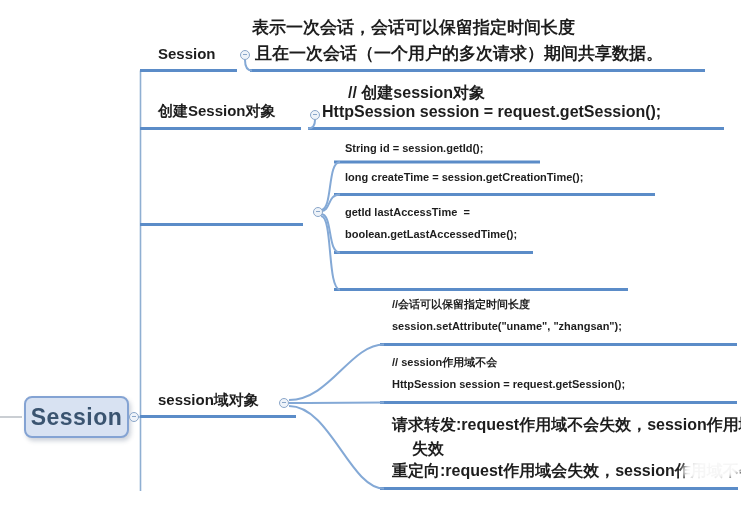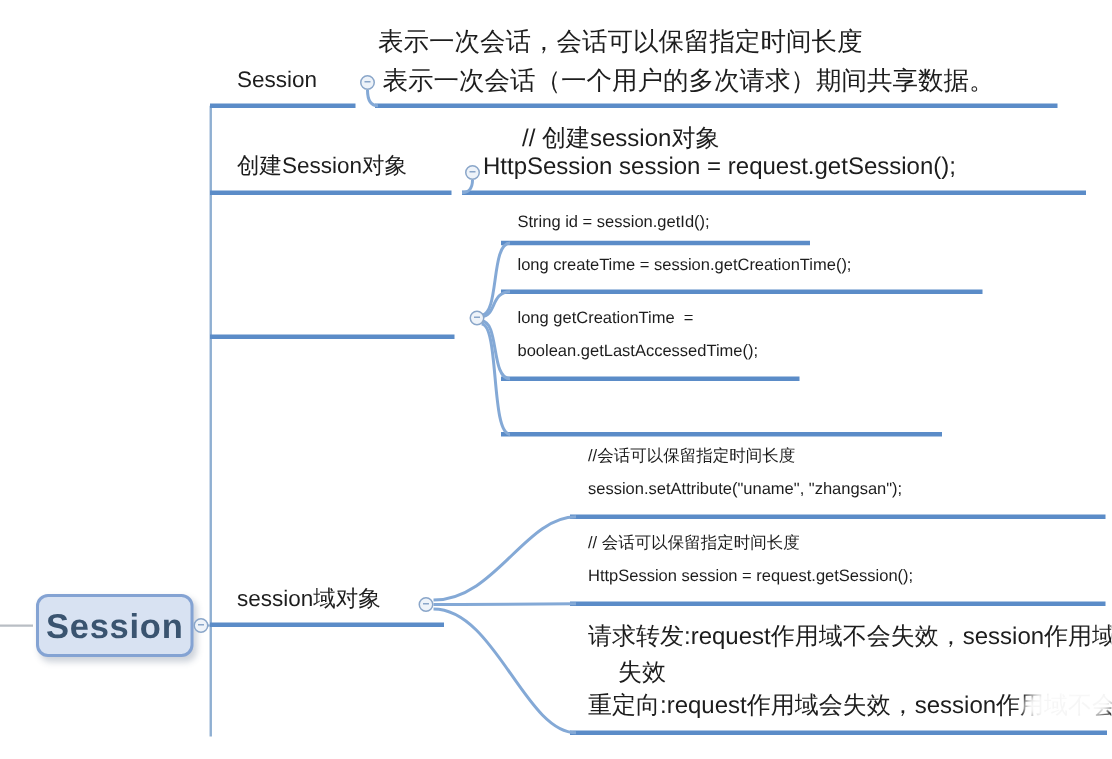--- a/index.html
+++ b/index.html
@@ -4,21 +4,21 @@
 <style>
   :root{
     --underline:#5b8cc8; --curve:#84a9d6; --trunk:#8fafd2; --text:#1d1d1d;
     --root-fill:#d8e2f2; --root-border:#84a3d3; --root-text:#3a5470;
     --handle-fill:#eef3f9; --handle-border:#8aa6c9; --bg:#ffffff;
   }
   html,body{margin:0;padding:0;}
   body{font-family:"Liberation Sans","DejaVu Sans",sans-serif;background:#fff;}
   .canvas{position:relative;width:741px;height:506px;background:var(--bg);overflow:hidden;}
   .layer{position:absolute;left:0;top:0;width:741px;height:506px;pointer-events:none;}
-  .txt{position:absolute;white-space:pre;color:var(--text);font-weight:400;line-height:1.15;text-align:right;}
+  .txt{position:absolute;white-space:pre;color:var(--text);font-weight:700;line-height:1.15;text-align:right;}
   .t17{font-size:17px;}
   .t16{font-size:16px;}
   .t15{font-size:11px;}
   .label{font-size:15px;}
   .handle{position:absolute;width:10px;height:10px;border-radius:50%;
           background:var(--handle-fill);border:1.5px solid var(--handle-border);
           box-sizing:border-box;}
   .handle::after{content:"";position:absolute;left:2px;top:3.2px;width:4px;height:1.3px;
           background:var(--handle-border);}
   .rootnode{position:absolute;left:24px;top:396px;width:105px;height:42px;
@@ -65,38 +65,38 @@
   </svg>
 
   <div class="rootnode">
     <span>Session</span>
   </div>
   <div class="handle" style="left:129px;top:412px;"></div>
 
   <div class="txt label" style="left:158px;top:45px;">Session</div>
   <div class="handle" style="left:240px;top:50px;"></div>
   <div class="txt t17" style="left:252px;top:18px;">表示一次会话，会话可以保留指定时间长度</div>
-  <div class="txt t17" style="left:255px;top:44px;">表示一次会话（一个用户的多次请求）期间共享数据。</div>
+  <div class="txt t17" style="left:255px;top:44px;">且在一次会话（一个用户的多次请求）期间共享数据。</div>
 
   <div class="txt label" style="left:158px;top:102px;">创建Session对象</div>
   <div class="handle" style="left:310px;top:110px;"></div>
   <div class="txt t16" style="left:322px;top:84px;margin-left:26px;">// 创建session对象</div>
   <div class="txt t16" style="left:322px;top:103px;">HttpSession session = request.getSession();</div>
 
   <div class="handle" style="left:313px;top:207px;"></div>
   <div class="txt t15" style="left:345px;top:142px;">String id = session.getId();</div>
   <div class="txt t15" style="left:345px;top:171px;">long createTime = session.getCreationTime();</div>
-  <div class="txt t15" style="left:345px;top:206px;">long getCreationTime  =</div>
+  <div class="txt t15" style="left:345px;top:206px;">getId lastAccessTime  =</div>
   <div class="txt t15" style="left:345px;top:228px;">boolean.getLastAccessedTime();</div>
 
   <div class="txt label" style="left:158px;top:391px;">session域对象</div>
   <div class="handle" style="left:279px;top:398px;"></div>
   <div class="txt t15" style="left:392px;top:298px;">//会话可以保留指定时间长度</div>
   <div class="txt t15" style="left:392px;top:320px;">session.setAttribute("uname", "zhangsan");</div>
-  <div class="txt t15" style="left:392px;top:356px;">// 会话可以保留指定时间长度</div>
+  <div class="txt t15" style="left:392px;top:356px;">// session作用域不会</div>
   <div class="txt t15" style="left:392px;top:378px;">HttpSession session = request.getSession();</div>
   <div class="txt t16" style="left:392px;top:416px;">请求转发:request作用域不会失效，session作用域不会</div>
   <div class="txt t16" style="left:412px;top:440px;">失效</div>
   <div class="txt t16" style="left:392px;top:462px;">重定向:request作用域会失效，session作用域不会失效</div>
 
   <div class="blob" style="left:697px;top:443px;width:44px;height:18px;border-radius:45% 55% 50% 50%;transform:rotate(-8deg);"></div>
   <div class="blob" style="left:682px;top:456px;width:62px;height:26px;border-radius:50% 45% 55% 50%;transform:rotate(-5deg);"></div>
 
 </div>
 

